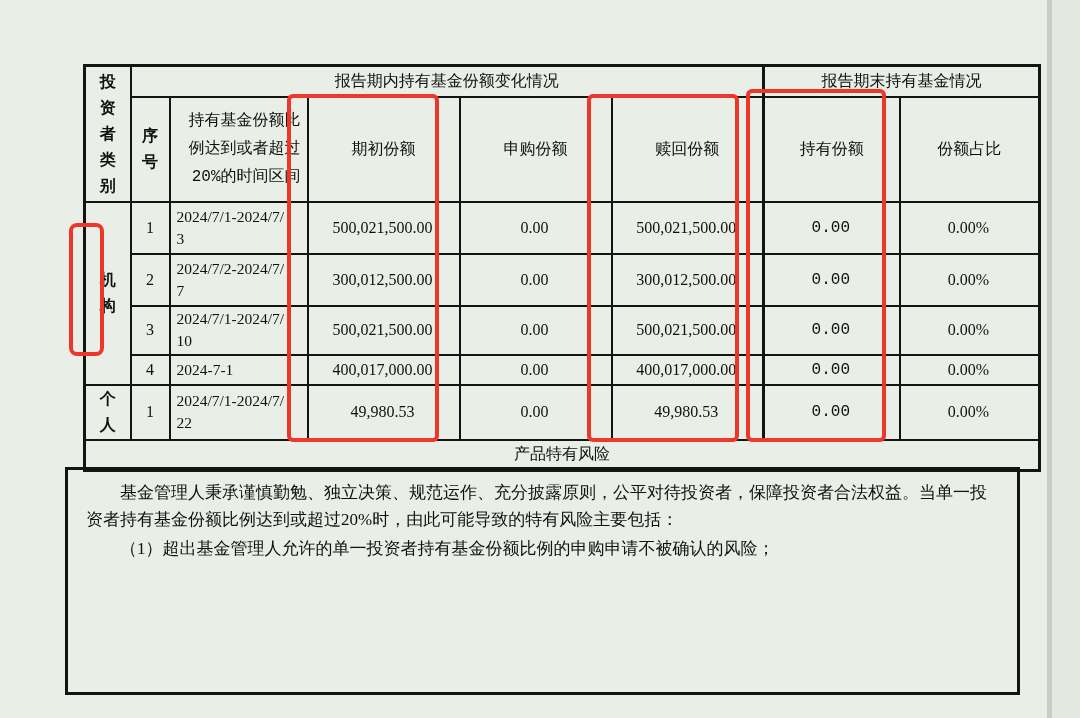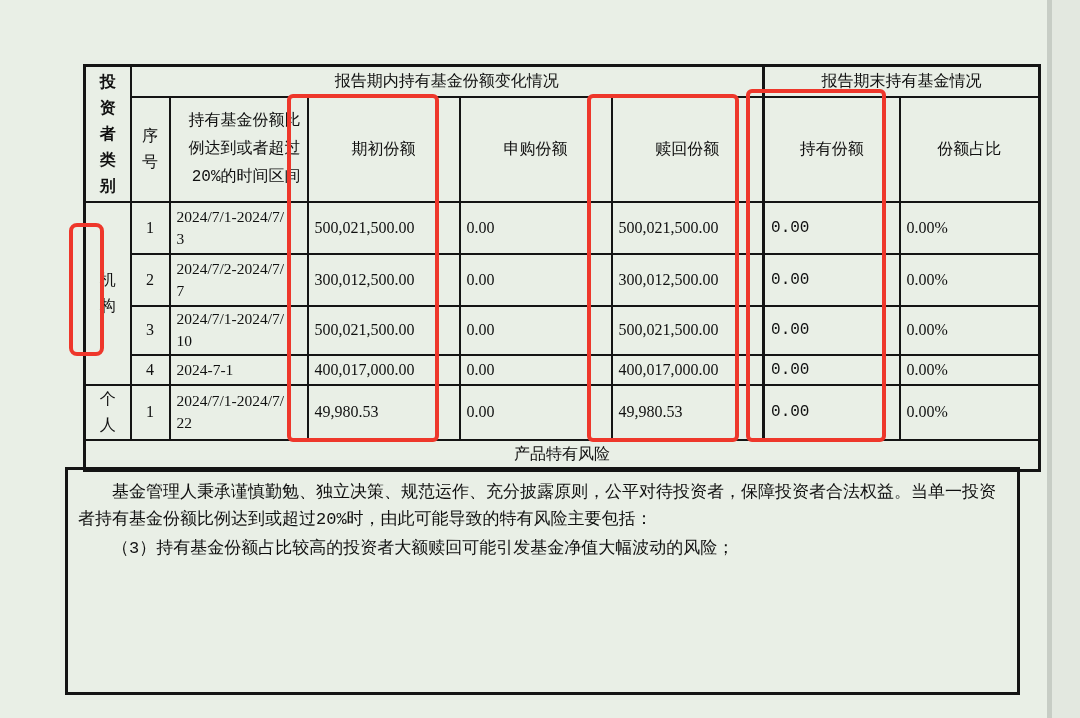--- a/index.html
+++ b/index.html
@@ -33,34 +33,34 @@
   }
   .fund-table td {
     border:2px solid #141414;
     padding:0 6px;
     vertical-align:middle;
     overflow:hidden;
   }
   .b-thick-left { border-left:3px solid #141414 !important;font-family:Liberation Mono, monospace; }
   .c-center { text-align:center; }
   .c-left   { text-align:right; line-height:1.75;font-family:Liberation Mono, monospace; }
-  .c-num    { text-align:left; padding-right:8px !important; font-size:16px; }
+  .c-num    { text-align:center; padding-right:8px !important; font-size:16px; }
   .vert {
     width:1.15em; margin:0 auto;
-    word-break:break-all; line-height:1.62; text-align:center;
+    word-break:break-all; line-height:1.62; text-align:center;font-weight:bold;
   }
   .bold { font-weight:bold; }
   .time-cell { white-space:pre-line; text-align:left; line-height:1.4; font-size:15.5px; }
   .risk-block {
     position:absolute; left:65px; top:467px; width:955px; height:228px;
     box-sizing:border-box; border:3px solid #141414;
     padding:7px 6px 0 6px;
     font-size:17px; line-height:27px;
   }
-  .risk-block p { margin:2px 4px; text-indent:2em;font-family:Liberation Mono, monospace; }
+  .risk-block p { margin:2px 12px; text-indent:2em; }
   .hl {
     position:absolute; border:4px solid #ee372b; border-radius:6px;
     box-sizing:border-box; pointer-events:none; background:transparent;
   }
   .hl-institution { left:69px;  top:223px; width:35px;  height:133px; border-radius:8px; }
   .hl-initial     { left:287px; top:94px;  width:152px; height:348px; }
   .hl-redemption  { left:587px; top:94px;  width:152px; height:348px; }
   .hl-holding     { left:746px; top:89px;  width:140px; height:353px; }
 </style>
 </head>
@@ -156,21 +156,21 @@
         <td class="c-num">0.00%</td>
       </tr>
       <tr style="height:31px">
         <td colspan="8" class="c-center">产品特有风险</td>
       </tr>
     </tbody>
   </table>
 
   <div class="risk-block">
     <p>基金管理人秉承谨慎勤勉、独立决策、规范运作、充分披露原则，公平对待投资者，保障投资者合法权益。当单一投资者持有基金份额比例达到或超过20%时，由此可能导致的特有风险主要包括：</p>
-    <p>（3）持有基金份额占比较高的投资者大额赎回可能引发基金净值大幅波动的风险；</p>
+    <p>（1）超出基金管理人允许的单一投资者持有基金份额比例的申购申请不被确认的风险；</p>
   </div>
 
   <div class="hl hl-institution"></div>
   <div class="hl hl-initial"></div>
   <div class="hl hl-redemption"></div>
   <div class="hl hl-holding"></div>
 
   <div class="page-edge-line"></div>
   <div class="page-outside"></div>
 

